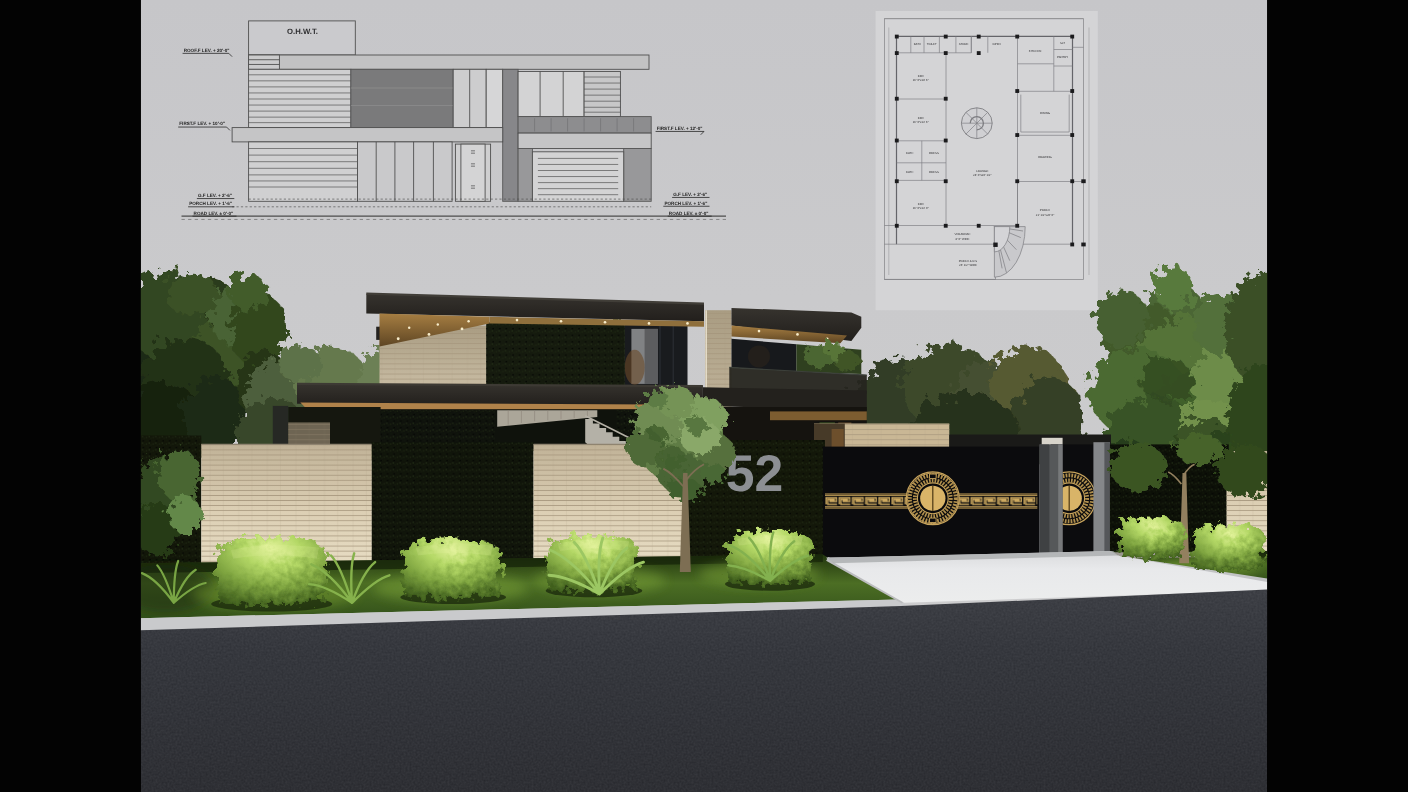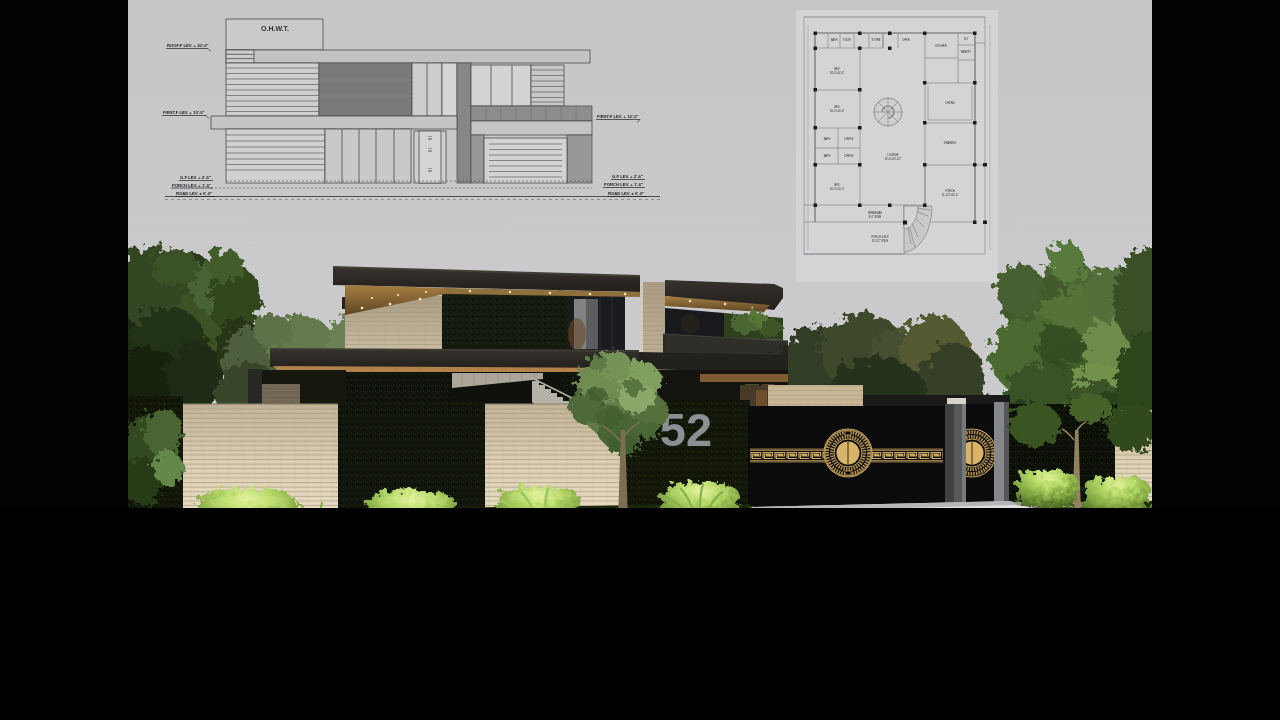--- a/index.html
+++ b/index.html
@@ -1,16 +1,16 @@
 <!DOCTYPE html>
 <html><head>
 <meta charset="utf-8">
 <style>
 html,body{margin:0;padding:0;background:#000;}
-#stage{position:relative;width:1280px;height:508px;overflow:hidden;background:#f9a8d4;font-family:"Liberation Sans",sans-serif;}
+#stage{position:relative;width:1280px;height:720px;overflow:hidden;background:#f9a8d4;font-family:"Liberation Sans",sans-serif;}
 svg{display:block;}
 </style>
 </head>
 <body>
 <div id="stage">
 <svg width="1280" height="720" viewBox="0 0 1280 720">
 <defs>
 <linearGradient id="sky" x1="0" y1="0" x2="0" y2="1">
 <stop offset="0" stop-color="#c6c6c9"></stop>
 <stop offset="0.45" stop-color="#cacacc"></stop>

